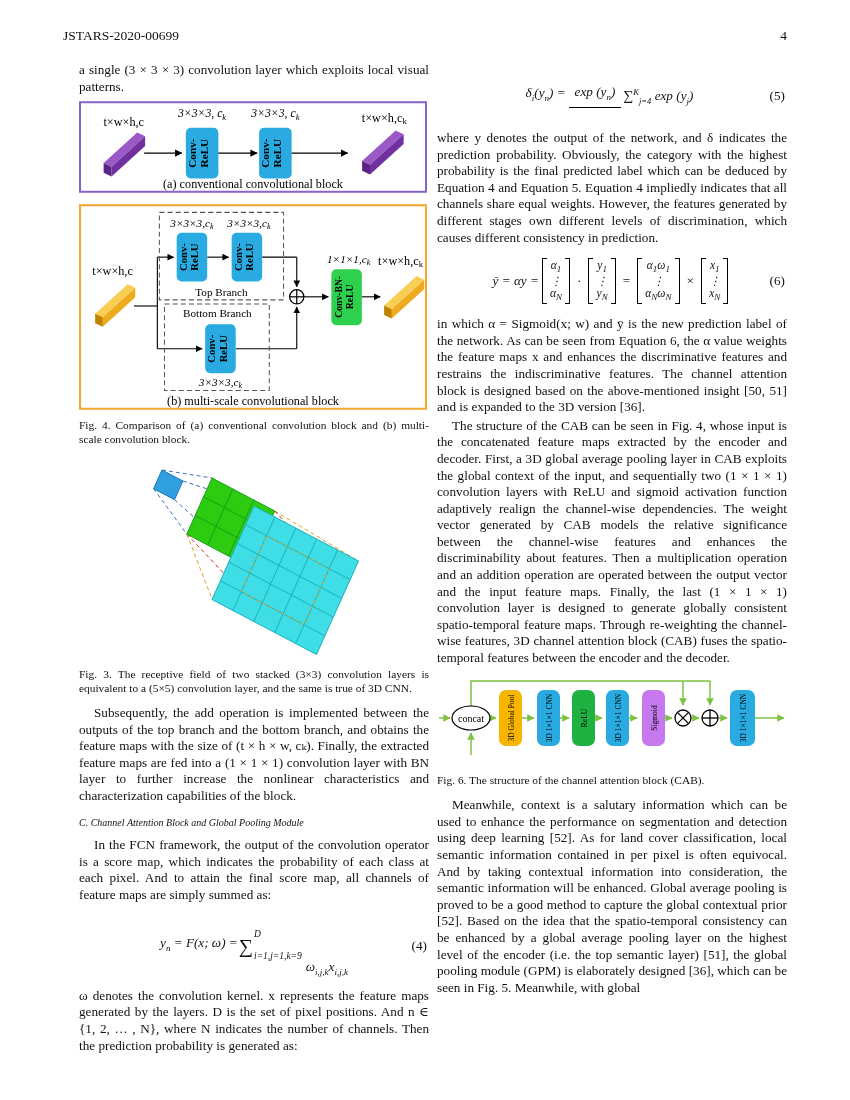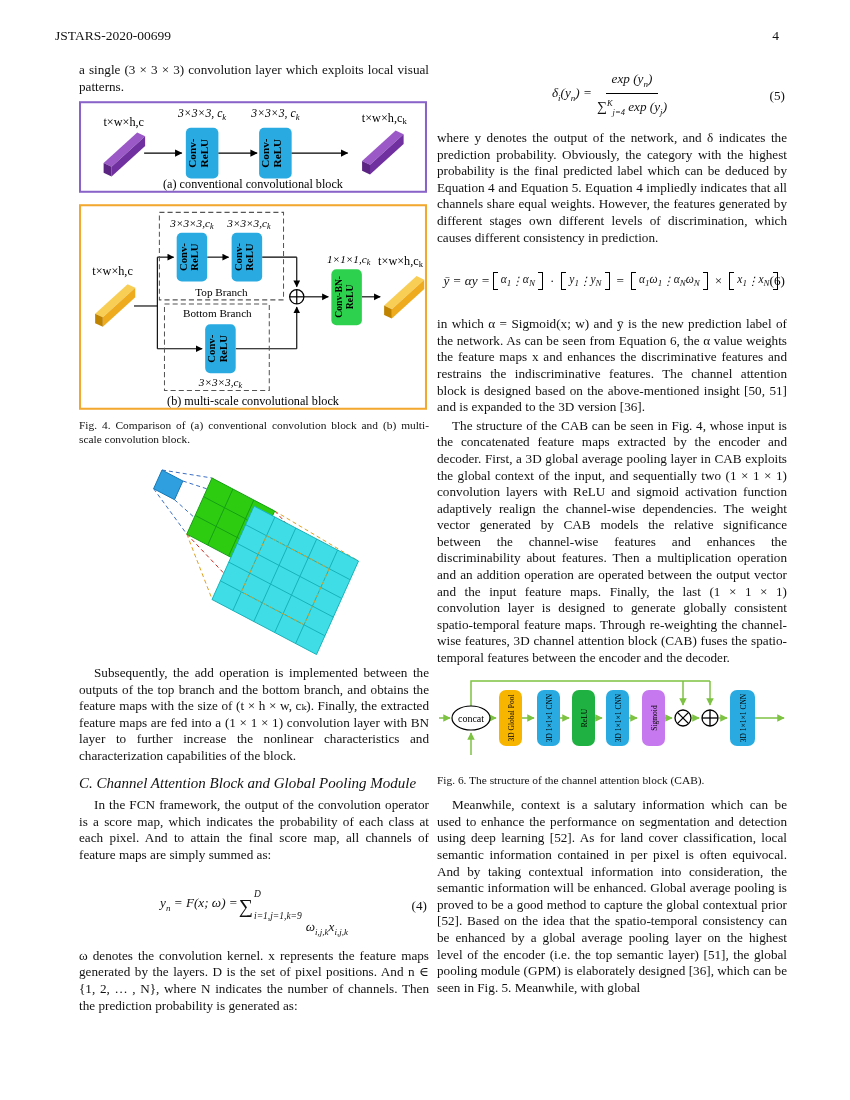--- a/index.html
+++ b/index.html
@@ -1,43 +1,43 @@
 <!DOCTYPE html>
 <html><head>
 <meta charset="utf-8">
 <style>
   html,body{margin:0;padding:0;background:#e8e8e8;}
   #page{position:relative;width:850px;height:1100px;background:#ffffff;overflow:hidden;
         font-family:"Liberation Serif","DejaVu Serif",serif;color:#111;}
-  .hdr{position:absolute;top:28px;left:55px;width:724px;display:flex;justify-content:space-between;
+  .hdr{position:absolute;top:28px;left:63px;width:724px;display:flex;justify-content:space-between;
        font-size:13.5px;}
   .col{position:absolute;top:62px;width:350px;font-size:13.2px;line-height:16.6px;}
   #leftcol{left:79px;}
   #rightcol{left:437px;}
   .p{text-align:justify;margin:0 0 2px 0;}
   .ind{text-indent:15px;}
   .figcap{font-size:11.4px;line-height:14px;text-align:justify;margin:4px 0 10px 0;}
   .figbox{margin:6px 0 2px 0;}
-  .sechead{font-style:italic;font-size:15px;margin:10px 0 6px 0;}
+  .sechead{font-style:italic;font-size:10px;margin:10px 0 6px 0;}
   svg text{font-family:"Liberation Serif","DejaVu Serif",serif;}
   
   .eq{position:relative;display:flex;align-items:center;justify-content:center;
       font-style:italic;margin:8px 0;min-height:40px;}
   .eq .tag{position:absolute;right:2px;top:50%;transform:translateY(-50%);font-style:normal;}
-  .frac{display:inline-flex;flex-direction:column;align-items:center;margin:0 3px;}
+  .frac{display:inline-flex;flex-direction:row;align-items:center;margin:0 3px;}
   .frac .num{padding:0 6px 1px 6px;border-bottom:1px solid #000;}
   .frac .den{padding:1px 2px 0 2px;}
   .sum{font-style:normal;font-size:20px;line-height:1;margin:0 1px;}
   .lims{display:inline-flex;flex-direction:column;justify-content:space-between;
         height:32px;font-size:9.5px;line-height:1;font-style:italic;}
   .mat{display:inline-flex;align-items:stretch;margin:0 3px;}
   .mat .br{width:4px;}
   .mat .br.l{border:1.3px solid #000;border-right:none;}
   .mat .br.r{border:1.3px solid #000;border-left:none;}
-  .mat .mcol{display:flex;flex-direction:row;align-items:center;justify-content:center;
+  .mat .mcol{display:flex;flex-direction:column;align-items:center;justify-content:center;
              padding:1px 3px;font-size:11.5px;line-height:12px;}
   .op{margin:0 4px;font-style:normal;}
   sub{font-size:9px;}
 </style>
 </head>
 <body>
 
 <div id="page">
 
   <div class="hdr">
@@ -195,20 +195,21 @@
         </g>
 
         <g transform="matrix(20.9 11 -8.4 18.7 120 50)">
           <rect x="0" y="0" width="5" height="5" stroke="#17b2ba" vector-effect="non-scaling-stroke" fill="#3fdde6"></rect>
           <path d="M0,1 L5,1 M0,2 L5,2 M0,3 L5,3 M0,4 L5,4 M1,0 L1,5 M2,0 L2,5 M3,0 L3,5 M4,0 L4,5" fill="none" vector-effect="non-scaling-stroke" stroke="#17b2ba"></path>
           <rect x="1" y="1" width="3" height="3" fill="none" stroke-dasharray="4 3" vector-effect="non-scaling-stroke" stroke="#dfa11f"></rect>
         </g>
       </svg>
     </div>
 
+    <div class="figcap">Fig. 3.  The receptive field of two stacked (3×3) convolution layers is equivalent to a (5×5) convolution layer, and the same is true of 3D CNN.</div>
 
     <p class="p ind">Subsequently, the add operation is implemented between the outputs of the top branch and the bottom branch, and obtains the feature maps with the size of (t × h × w, cₖ). Finally, the extracted feature maps are fed into a (1 × 1 × 1) convolution layer with BN layer to further increase the nonlinear characteristics and characterization capabilities of the block.</p>
 
     <div class="sechead">C.   Channel Attention Block and Global Pooling Module</div>
 
     <p class="p ind">In the FCN framework, the output of the convolution operator is a score map, which indicates the probability of each class at each pixel. And to attain the final score map, all channels of feature maps are simply summed as:</p>
 
     <div class="eq">
       <span><i>y</i><sub>n</sub><span> = F(x; ω) = </span></span>
       <span class="sum">∑</span>

